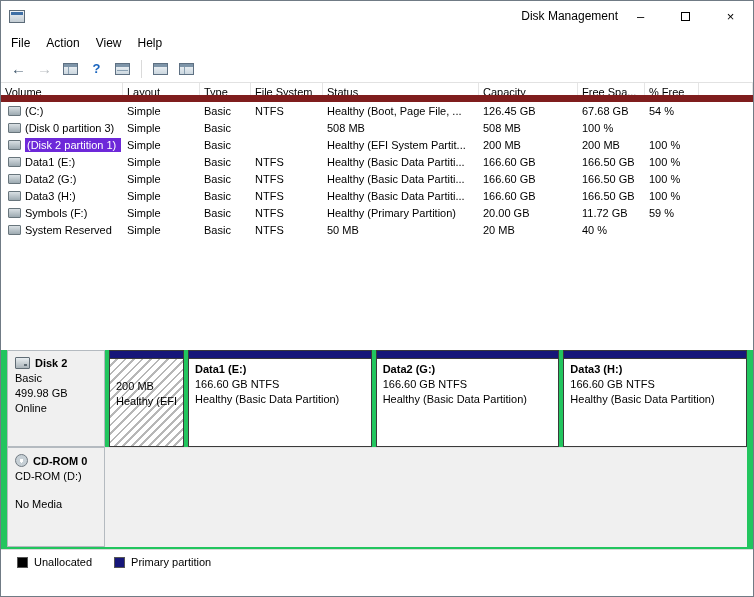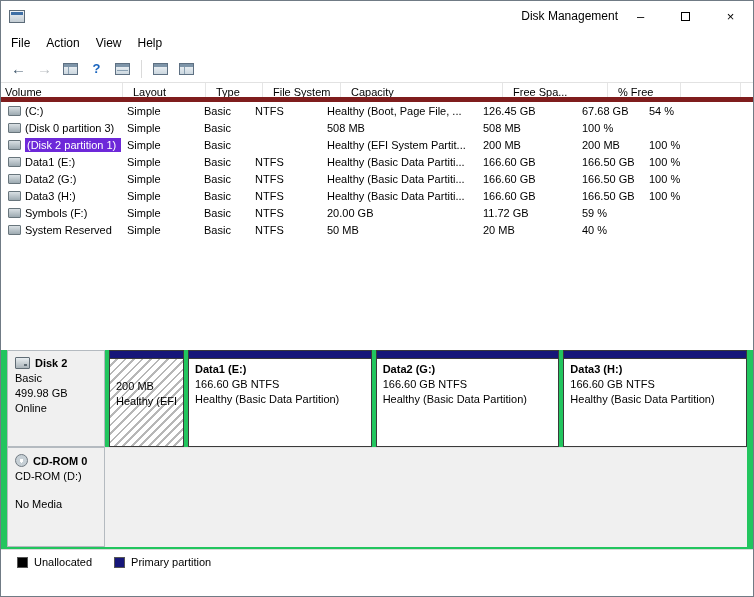--- a/index.html
+++ b/index.html
@@ -25,21 +25,21 @@
   .tb-sep { width:1px; height:18px; background:#dadada; margin:0 4px; }
   .help-glyph { color:#1763be; font-weight:bold; font-size:13px; }
   .mmc-icon { width:15px; height:12px; border:1px solid #5e7082; background:linear-gradient(#f2f6f9,#ccd7df); position:relative; display:inline-block; }
   .mmc-icon::before { content:""; position:absolute; left:0; top:0; right:0; height:3px; background:#7e95a9; }
   .mmc-icon.cols::after { content:""; position:absolute; left:4px; top:3px; bottom:0; width:1px; background:#8aa0b2; }
   .mmc-icon.rows::after { content:""; position:absolute; left:1px; right:1px; top:6px; height:1px; background:#8aa0b2; }
 
   
   .listview { flex:1 1 auto; font-size:11px; overflow:hidden; background:#fff; }
   .grid-cols { display:grid; grid-template-columns:122px 77px 51px 72px 156px 99px 67px 54px 1fr; }
-  .thead { height:19px; border-bottom:5px solid #7f1d1d;gap:6px; }
+  .thead { height:19px; border-bottom:7px solid #7f1d1d; }
   .th { padding:3px 4px 0 4px; border-right:1px solid #e5e5e5; white-space:nowrap; overflow:hidden; font-size:11px; }
   .trow { height:17px; align-items:center; }
   .td { padding:0 4px; white-space:nowrap; overflow:hidden; }
   .td.vol { display:flex; align-items:center; gap:4px; padding-left:7px; padding-right:2px; }
   .vol-icon { width:13px; height:10px; background:linear-gradient(#d9e0e4,#9daab1); border:1px solid #68757c; border-radius:1px; flex:0 0 auto; }
   .vol-text { white-space:nowrap; overflow:hidden; }
   .vol-text.sel { background:#6d28d9; color:#fff; flex:1; padding:1px 2px; }
 
   
   .graphical { flex:0 0 199px; padding:0 6px; background:#22c55e; }
@@ -112,20 +112,21 @@
         <span class="mmc-icon cols"></span>
       </span>
   </div>
 
   <div class="listview">
     <div class="grid-cols thead">
       <div class="th">Volume</div>
       <div class="th">Layout</div>
       <div class="th">Type</div>
       <div class="th">File System</div>
+      <div class="th">Status</div>
       <div class="th">Capacity</div>
       <div class="th">Free Spa...</div>
       <div class="th">% Free</div>
       <div class="th"></div>
     </div>
 
     <div class="grid-cols trow">
       <div class="td vol">
           <span class="vol-icon"></span>
           <span class="vol-text">(C:)</span>
@@ -215,20 +216,21 @@
     </div>
 
     <div class="grid-cols trow">
       <div class="td vol">
           <span class="vol-icon"></span>
           <span class="vol-text">Symbols (F:)</span>
         </div>
       <div class="td">Simple</div>
       <div class="td">Basic</div>
       <div class="td">NTFS</div>
+      <div class="td">Healthy (Primary Partition)</div>
       <div class="td">20.00 GB</div>
       <div class="td">11.72 GB</div>
       <div class="td">59 %</div>
       <div class="td"></div>
     </div>
 
     <div class="grid-cols trow">
       <div class="td vol">
           <span class="vol-icon"></span>
           <span class="vol-text">System Reserved</span>

